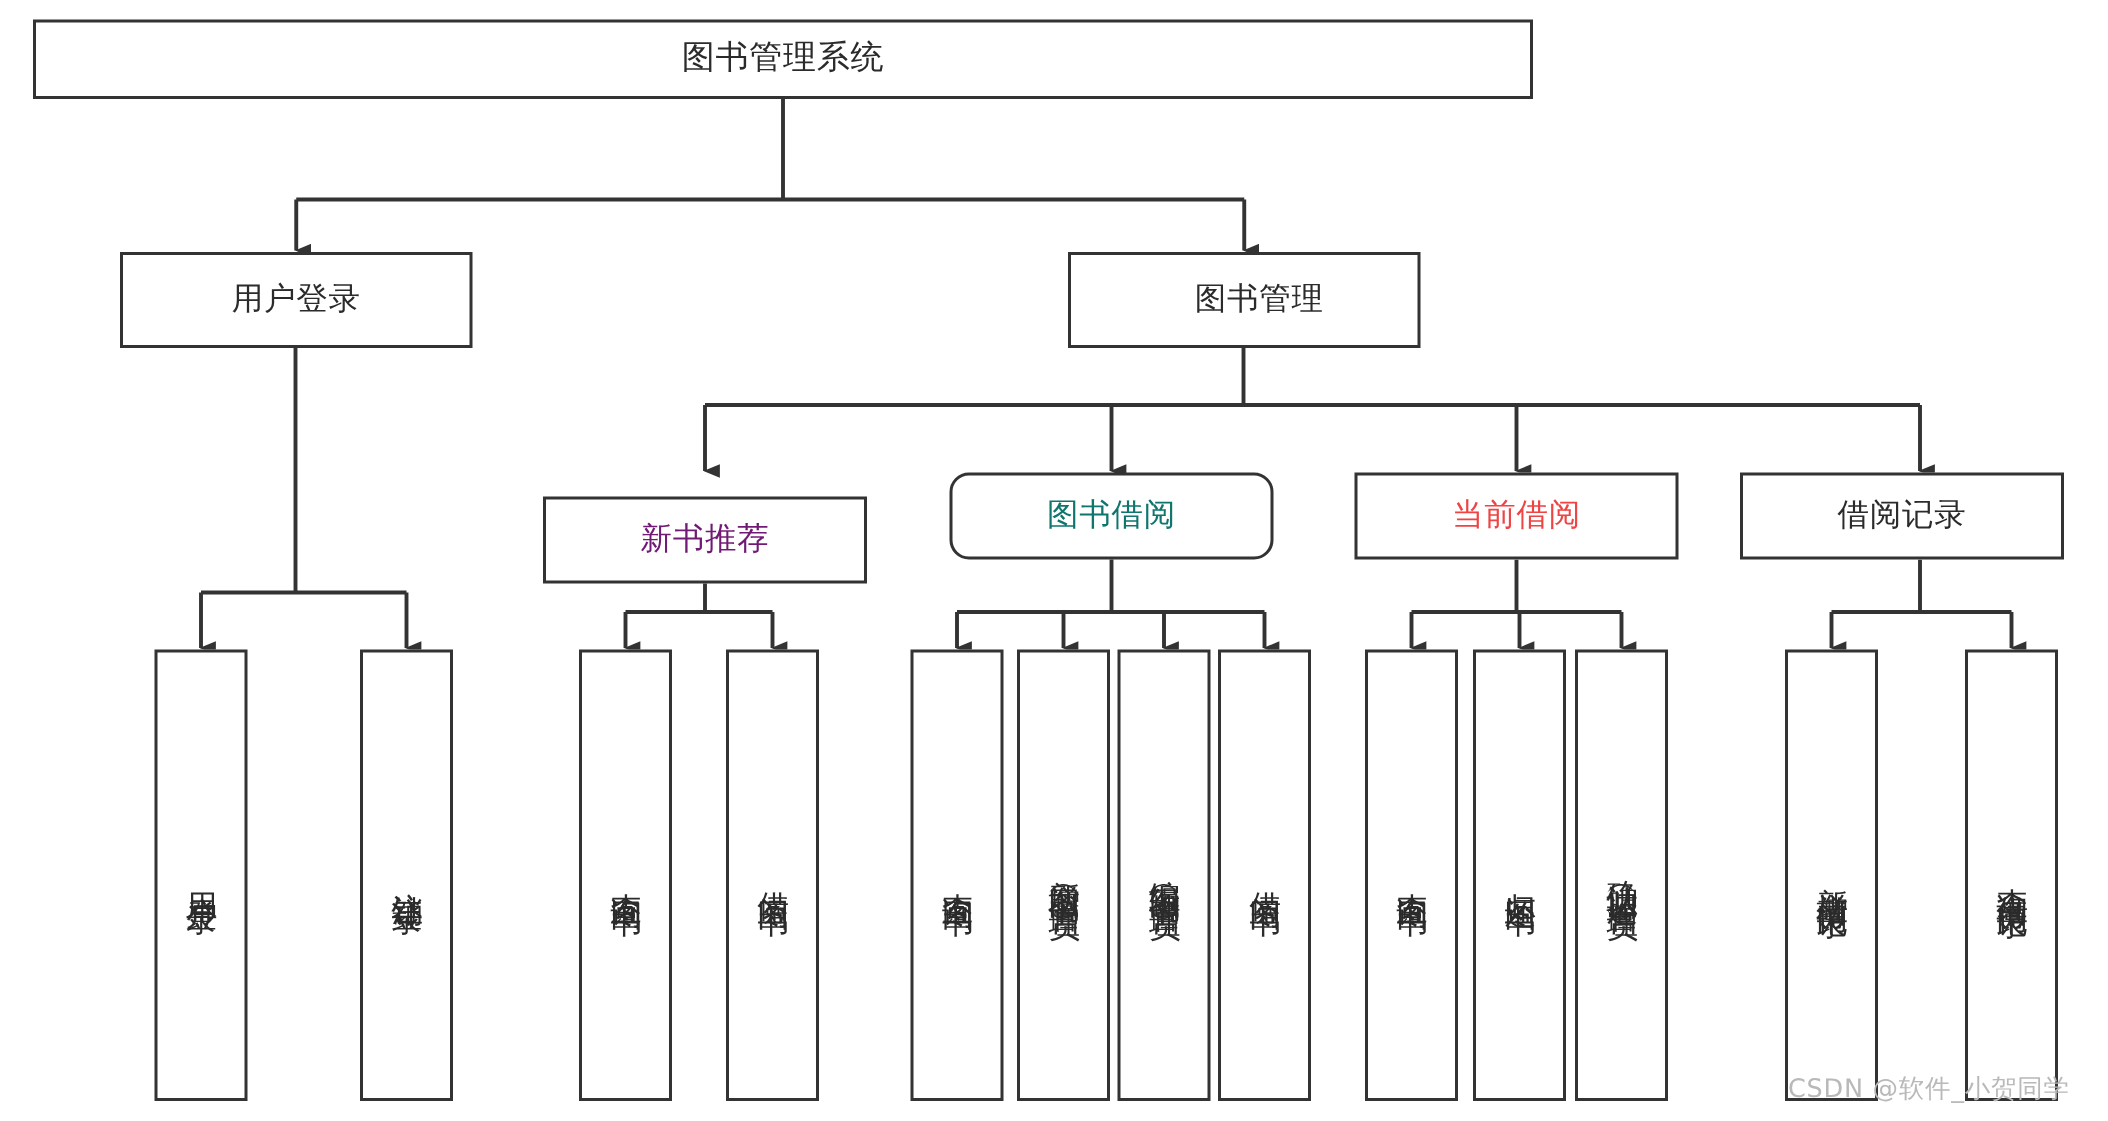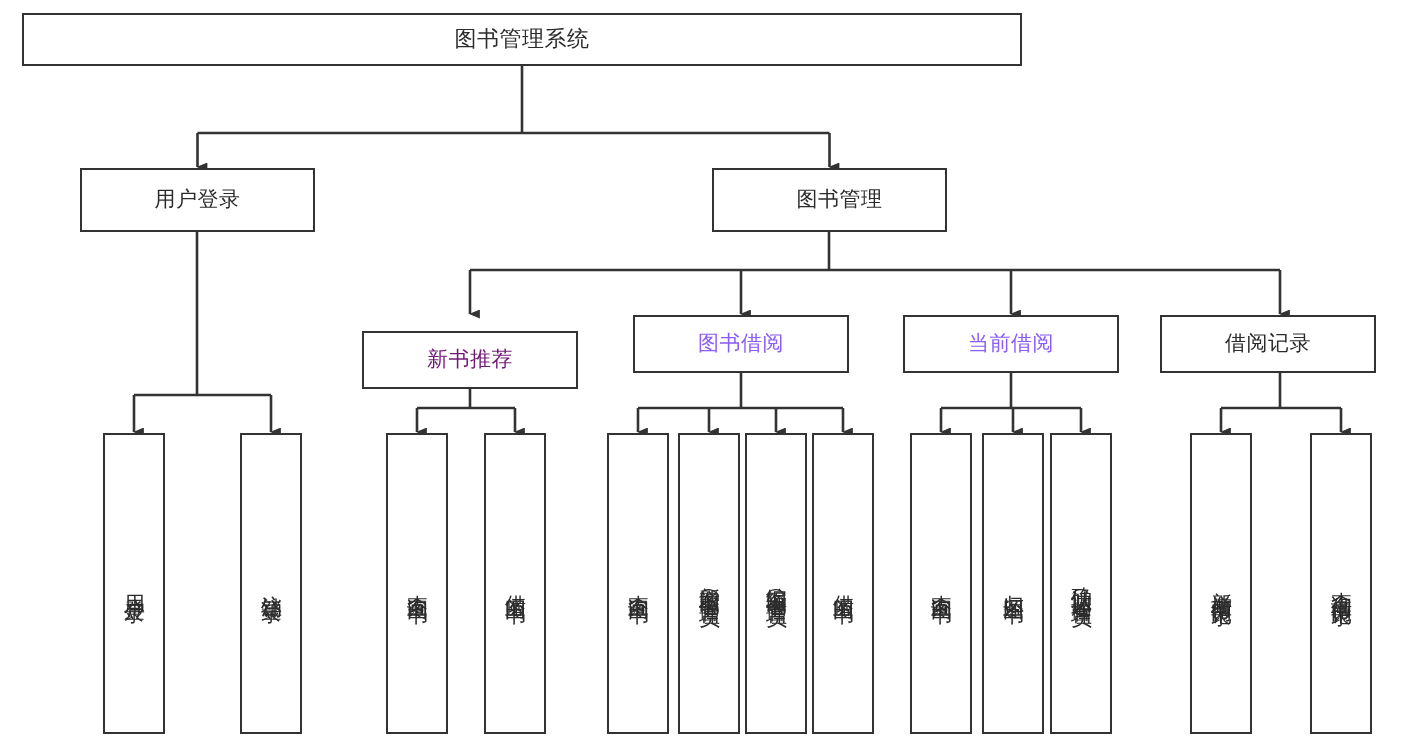--- a/index.html
+++ b/index.html
@@ -116,24 +116,24 @@
       </div>
       <div class="node horizontal level2" style="left: 80px; top: 168px; width: 235px; height: 64px; border-color: rgb(51, 51, 51); background: rgb(255, 255, 255); color: rgb(43, 43, 43);">
         <span class="label">用户登录</span>
       </div>
       <div class="node horizontal level2" style="left: 712px; top: 168px; width: 235px; height: 64px; border-color: rgb(51, 51, 51); background: rgb(255, 255, 255); color: rgb(43, 43, 43); padding-left: 20px;">
         <span class="label">图书管理</span>
       </div>
       <div class="node horizontal level3" style="left: 362px; top: 331px; width: 216px; height: 58px; border-color: rgb(51, 51, 51); background: rgb(255, 255, 255); color: #701a75;">
         <span class="label">新书推荐</span>
       </div>
-      <div class="node horizontal level3" style="left: 633px; top: 315px; width: 216px; height: 58px; border-color: rgb(51, 51, 51); background: rgb(255, 255, 255); color: #8b5cf6;">
+      <div class="node horizontal level3" style="left: 633px; top: 315px; width: 216px; height: 58px; border-color: rgb(51, 51, 51); background: rgb(255, 255, 255); color: #0f766e; border-radius: 13px;">
         <span class="label">图书借阅</span>
       </div>
-      <div class="node horizontal level3" style="left: 903px; top: 315px; width: 216px; height: 58px; border-color: rgb(51, 51, 51); background: rgb(255, 255, 255); color: #8b5cf6;">
+      <div class="node horizontal level3" style="left: 903px; top: 315px; width: 216px; height: 58px; border-color: rgb(51, 51, 51); background: rgb(255, 255, 255); color: #ef4444;">
         <span class="label">当前借阅</span>
       </div>
       <div class="node horizontal level3" style="left: 1160px; top: 315px; width: 216px; height: 58px; border-color: rgb(51, 51, 51); background: rgb(255, 255, 255); color: rgb(43, 43, 43);">
         <span class="label">借阅记录</span>
       </div>
       <div class="node vertical leaf" style="left: 103px; top: 433px; width: 62px; height: 301px; border-color: rgb(51, 51, 51); background: rgb(255, 255, 255); color: rgb(43, 43, 43);">
         <span class="label">用户登录</span>
       </div>
       <div class="node vertical leaf" style="left: 240px; top: 433px; width: 62px; height: 301px; border-color: rgb(51, 51, 51); background: rgb(255, 255, 255); color: rgb(43, 43, 43);">
         <span class="label">注销登录</span>
@@ -165,13 +165,14 @@
       <div class="node vertical leaf" style="left: 1050px; top: 433px; width: 62px; height: 301px; border-color: rgb(51, 51, 51); background: rgb(255, 255, 255); color: rgb(43, 43, 43);">
         <span class="label">确认归还（管理员）</span>
       </div>
       <div class="node vertical leaf" style="left: 1190px; top: 433px; width: 62px; height: 301px; border-color: rgb(51, 51, 51); background: rgb(255, 255, 255); color: rgb(43, 43, 43);">
         <span class="label">新增借阅记录</span>
       </div>
       <div class="node vertical leaf" style="left: 1310px; top: 433px; width: 62px; height: 301px; border-color: rgb(51, 51, 51); background: rgb(255, 255, 255); color: rgb(43, 43, 43);">
         <span class="label">查询借阅记录</span>
       </div>
     </div>
+  <div class="watermark" style="left: 1192px; top: 714px; color: rgb(185, 185, 185);">CSDN @软件_小贺同学</div>
 </div>
 
 </body></html>

